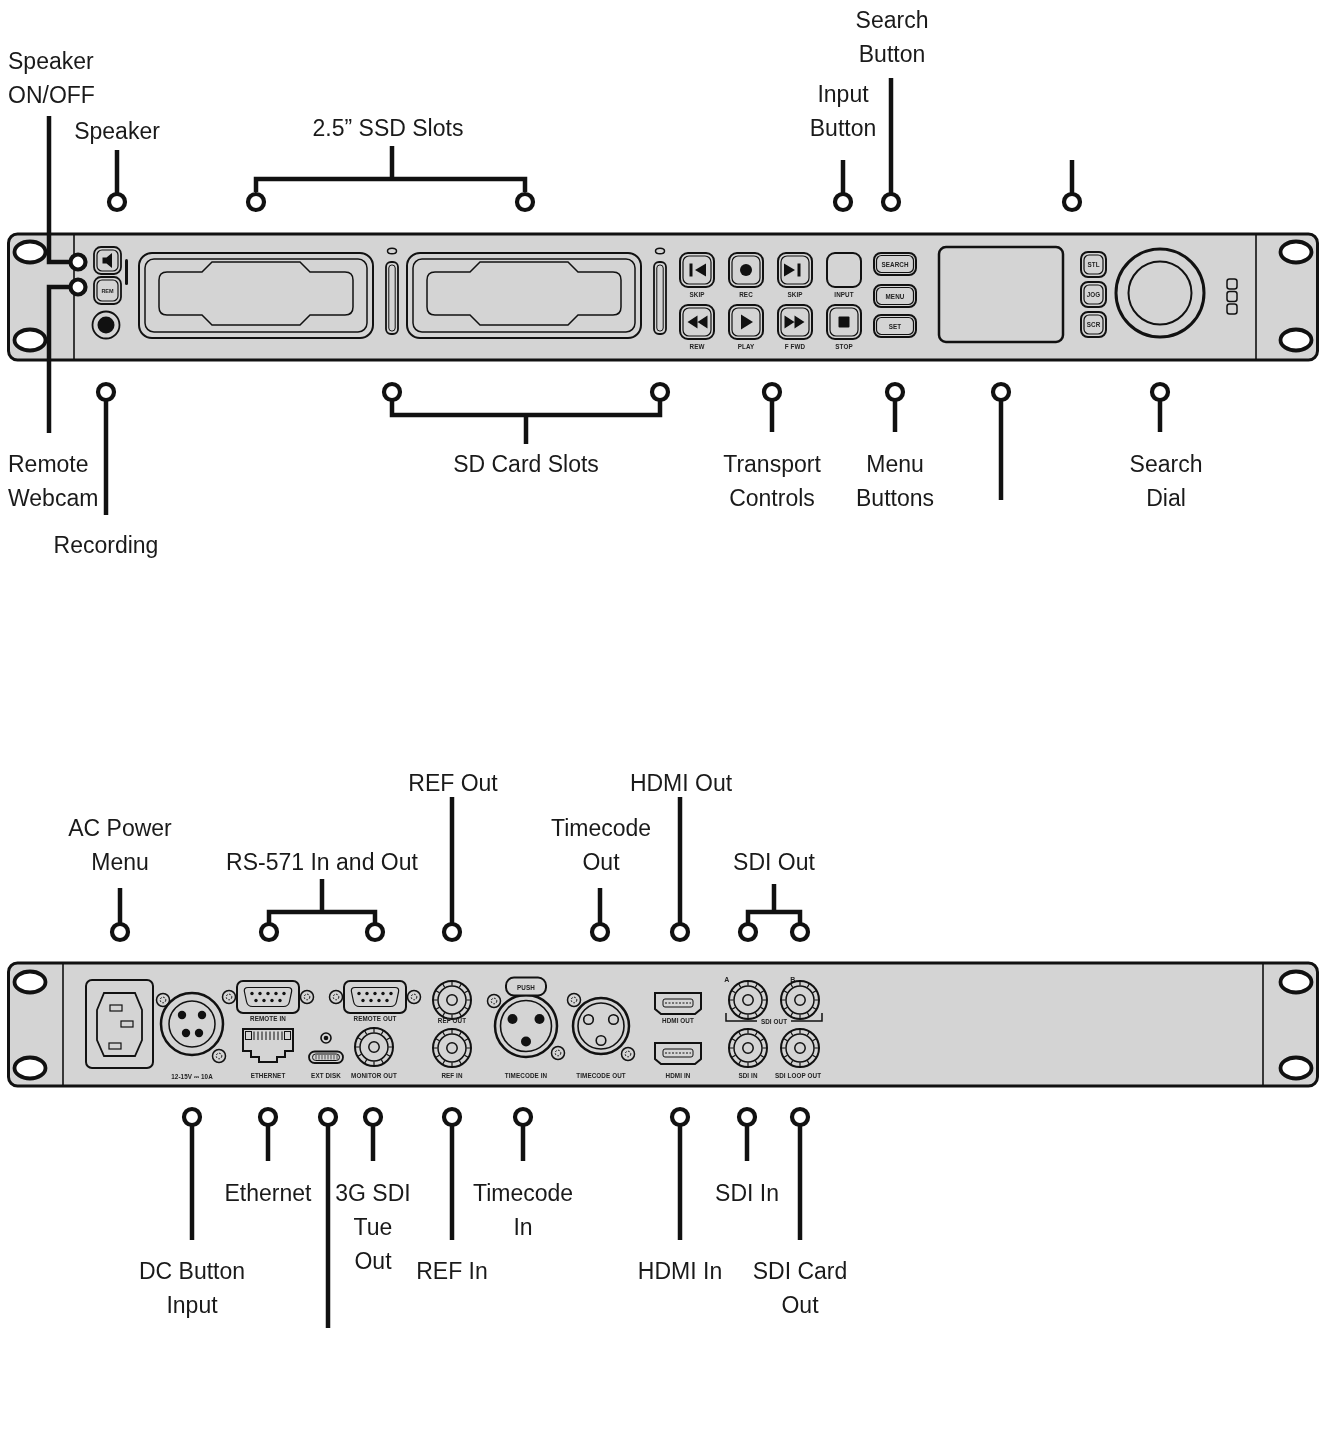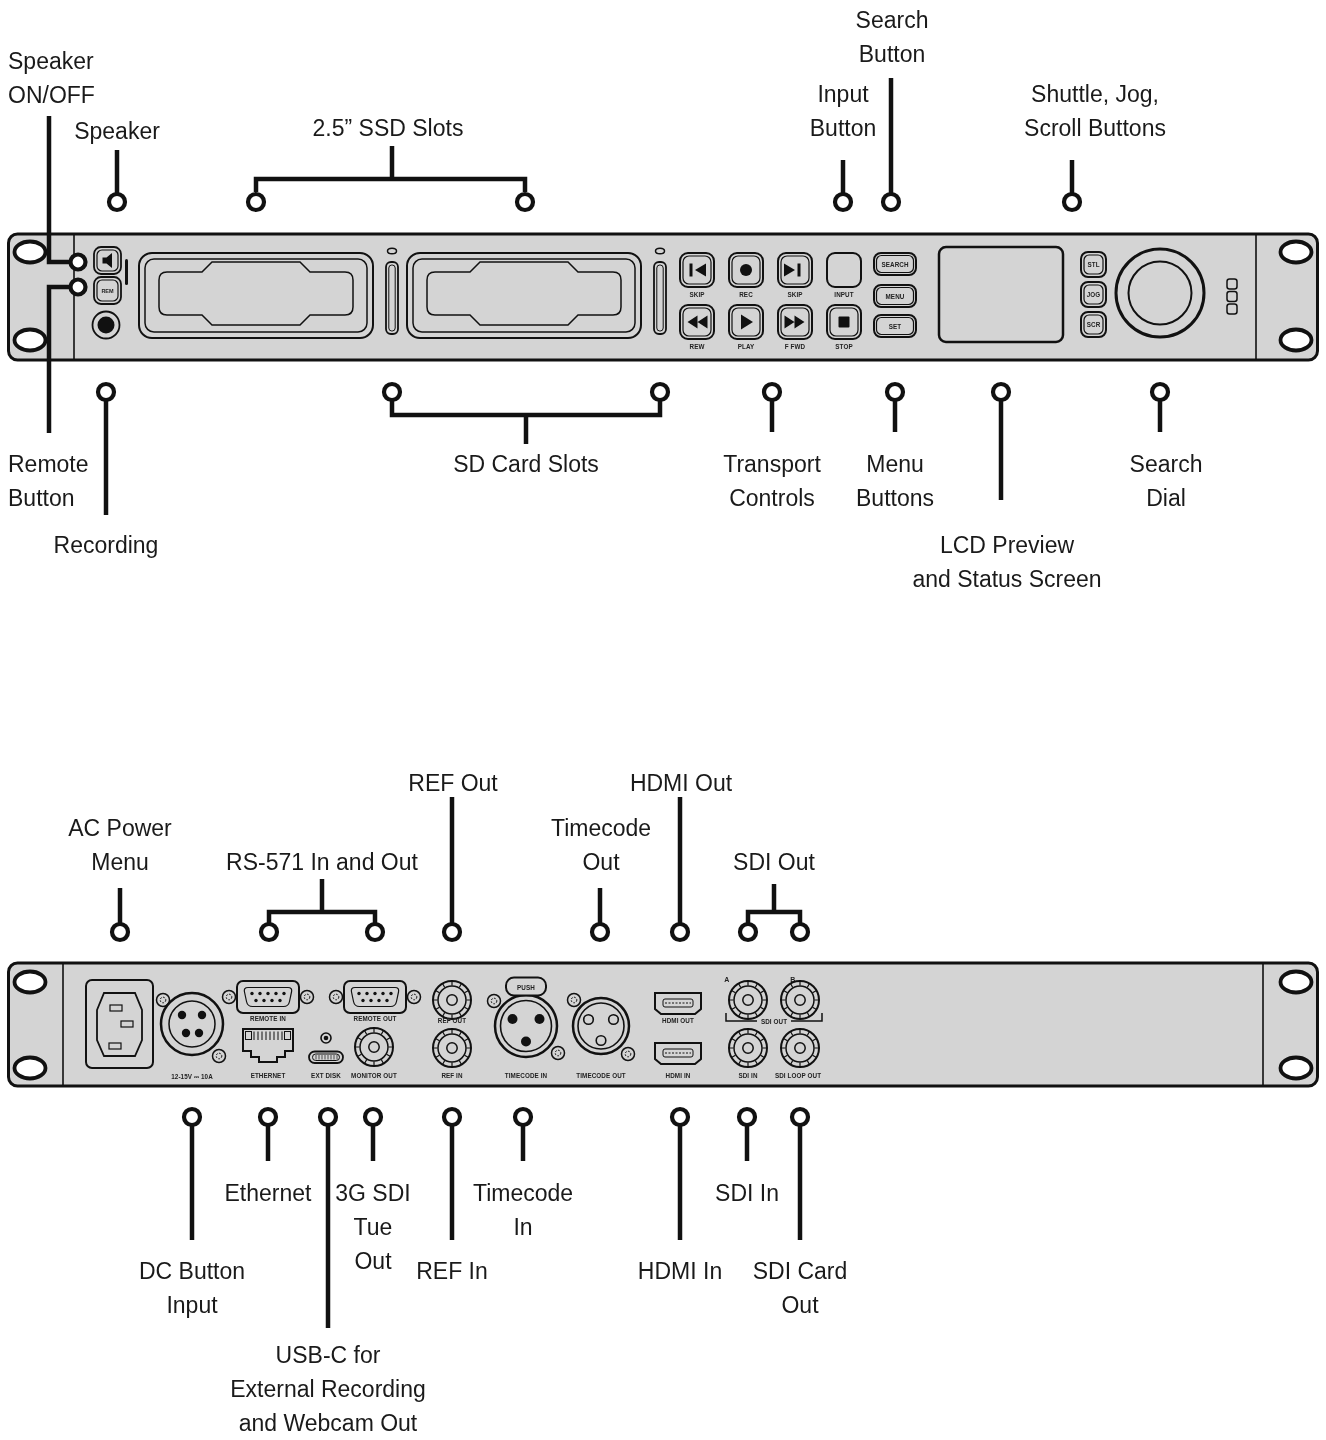--- a/index.html
+++ b/index.html
@@ -356,49 +356,42 @@
 </svg>
 
 <div class="callout left" style="left:8px;top:44px">Speaker
 ON/OFF</div>
 <div class="callout" style="left:117px;top:114px">Speaker</div>
 <div class="callout" style="left:388px;top:111px">2.5” SSD Slots</div>
 <div class="callout" style="left:892px;top:3px">Search
 Button</div>
 <div class="callout" style="left:843px;top:77px">Input
 Button</div>
-<div class="callout" style="left:1095px;top:77px">Shuttle, Jog,
-Scroll Buttons</div>
 <div class="callout left" style="left:8px;top:447px">Remote
-Button</div>
+Webcam</div>
 <div class="callout" style="left:106px;top:528px">Recording</div>
 <div class="callout" style="left:526px;top:447px">SD Card Slots</div>
 <div class="callout" style="left:772px;top:447px">Transport
 Controls</div>
 <div class="callout" style="left:895px;top:447px">Menu
 Buttons</div>
-<div class="callout" style="left:1007px;top:528px">LCD Preview
-and Status Screen</div>
 <div class="callout" style="left:1166px;top:447px">Search
 Dial</div>
 
 <div class="callout" style="left:120px;top:811px">AC Power
 Menu</div>
 <div class="callout" style="left:322px;top:845px">RS-571 In and Out</div>
 <div class="callout" style="left:453px;top:766px">REF Out</div>
 <div class="callout" style="left:601px;top:811px">Timecode
 Out</div>
 <div class="callout" style="left:681px;top:766px">HDMI Out</div>
 <div class="callout" style="left:774px;top:845px">SDI Out</div>
 <div class="callout" style="left:192px;top:1254px">DC Button
 Input</div>
 <div class="callout" style="left:268px;top:1176px">Ethernet</div>
-<div class="callout" style="left:328px;top:1338px">USB-C for
-External Recording
-and Webcam Out</div>
 <div class="callout" style="left:373px;top:1176px">3G SDI
 Tue
 Out</div>
 <div class="callout" style="left:452px;top:1254px">REF In</div>
 <div class="callout" style="left:523px;top:1176px">Timecode
 In</div>
 <div class="callout" style="left:680px;top:1254px">HDMI In</div>
 <div class="callout" style="left:747px;top:1176px">SDI In</div>
 <div class="callout" style="left:800px;top:1254px">SDI Card
 Out</div>

